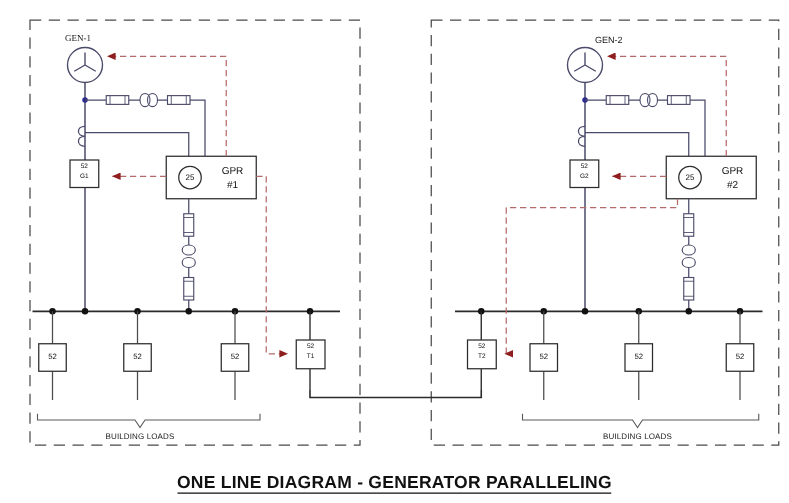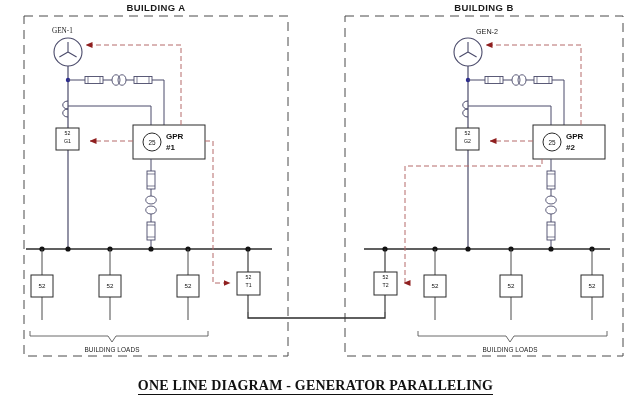--- a/index.html
+++ b/index.html
@@ -11,23 +11,23 @@
   #canvas{position:relative;width:631px;height:402px;}
   svg#diagram{position:absolute;left:0;top:0;width:631px;height:402px;}
   .bld-title{
     position:absolute;font-size:9.5px;font-weight:bold;letter-spacing:.4px;
     text-align:center;color:#1a1a1a;white-space:nowrap;
   }
   .main-title{
     position:absolute;left:0;top:377px;width:631px;text-align:center;
     font-size:14px;font-weight:bold;letter-spacing:.2px;color:#111;
   }
-  .main-title span{border-bottom:1.6px solid #111;padding-bottom:1px;font-family:Liberation Serif, serif;}
+  .main-title span{border-bottom:1.6px solid #111;padding-bottom:1px;}
   .gen-lbl{position:absolute;font-size:7.2px;color:#1a1a1a;white-space:nowrap;}
-  .gpr-lbl{position:absolute;font-size:8px;font-weight:bold;color:#111;text-align:left;white-space:nowrap;}
+  .gpr-lbl{position:absolute;font-size:8px;font-weight:normal;color:#111;text-align:center;white-space:nowrap;}
   .brk-lbl{
     position:absolute;font-size:5.2px;line-height:5.4px;text-align:center;
     color:#111;white-space:nowrap;
   }
   .brk52{position:absolute;font-size:6.2px;text-align:center;color:#111;white-space:nowrap;}
   .loads-lbl{position:absolute;font-size:6.4px;letter-spacing:.1px;text-align:center;color:#1a1a1a;white-space:nowrap;}
   .relay25{position:absolute;font-size:6.4px;text-align:center;color:#111;white-space:nowrap;}
 </style>
 </head>
 <body>
@@ -219,22 +219,20 @@
         <rect x="581" y="275" width="22" height="22" fill="#ffffff" stroke="#2b2b2b" stroke-width="1"></rect>
       </g>
 
     <path d="M418,331 L418,336 L506,336 L510,342 L514,336 L607,336 L607,331" fill="none" stroke="#5a5a5a" stroke-width="0.9"></path>
 
     <path d="M581,125 L581,45 L486,45" fill="none" stroke="#b56a6a" stroke-width="1" stroke-dasharray="5,3" marker-end="url(#ah)"></path>
     <path d="M533,141 L490,141" fill="none" stroke="#b56a6a" stroke-width="1" stroke-dasharray="5,3" marker-end="url(#ah)"></path>
     <path d="M542,159 L542,166 L405,166 L405,283 L404,283" fill="none" stroke="#b56a6a" stroke-width="1" stroke-dasharray="5,3" marker-end="url(#ah)"></path>
   </svg>
 
-  <div class="bld-title" style="left:94px;top:2px;width:124px;">BUILDING A</div>
-  <div class="bld-title" style="left:422px;top:2px;width:124px;">BUILDING B</div>
 
   <div class="gen-lbl" style="left:52px;top:27px;font-family:Liberation Serif, serif;">GEN-1</div>
   <div class="gen-lbl" style="left:452px;top:27px;margin-left:24px;">GEN-2</div>
 
   <div class="brk-lbl" style="left:56px;top:131px;width:23px;">52</div>
   <div class="brk-lbl" style="left:56px;top:139px;width:23px;">G1</div>
   <div class="brk-lbl" style="left:456px;top:131px;width:23px;">52</div>
   <div class="brk-lbl" style="left:456px;top:139px;width:23px;">G2</div>
 
   <div class="brk-lbl" style="left:237px;top:275px;width:23px;">52</div>

